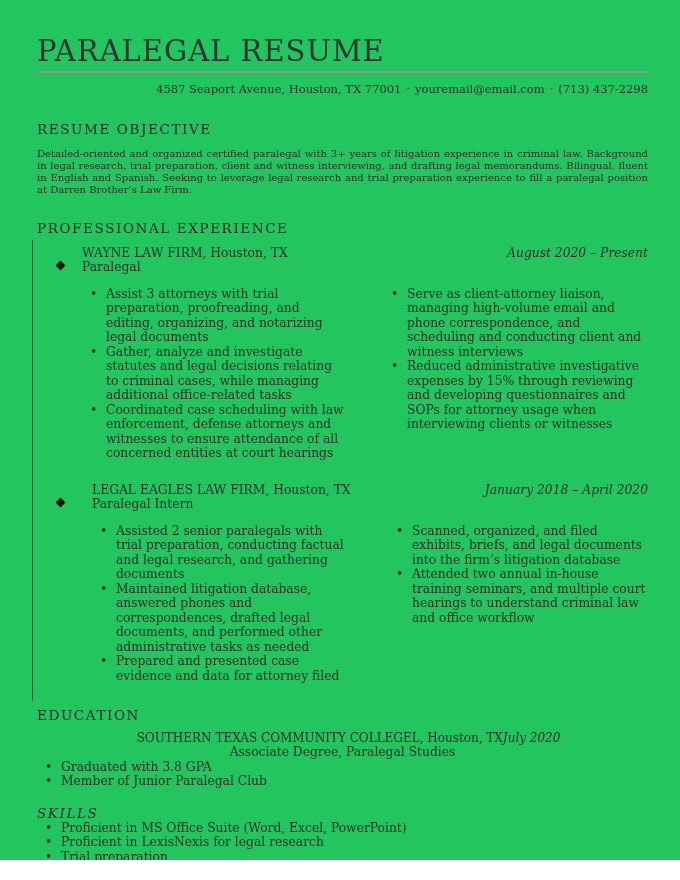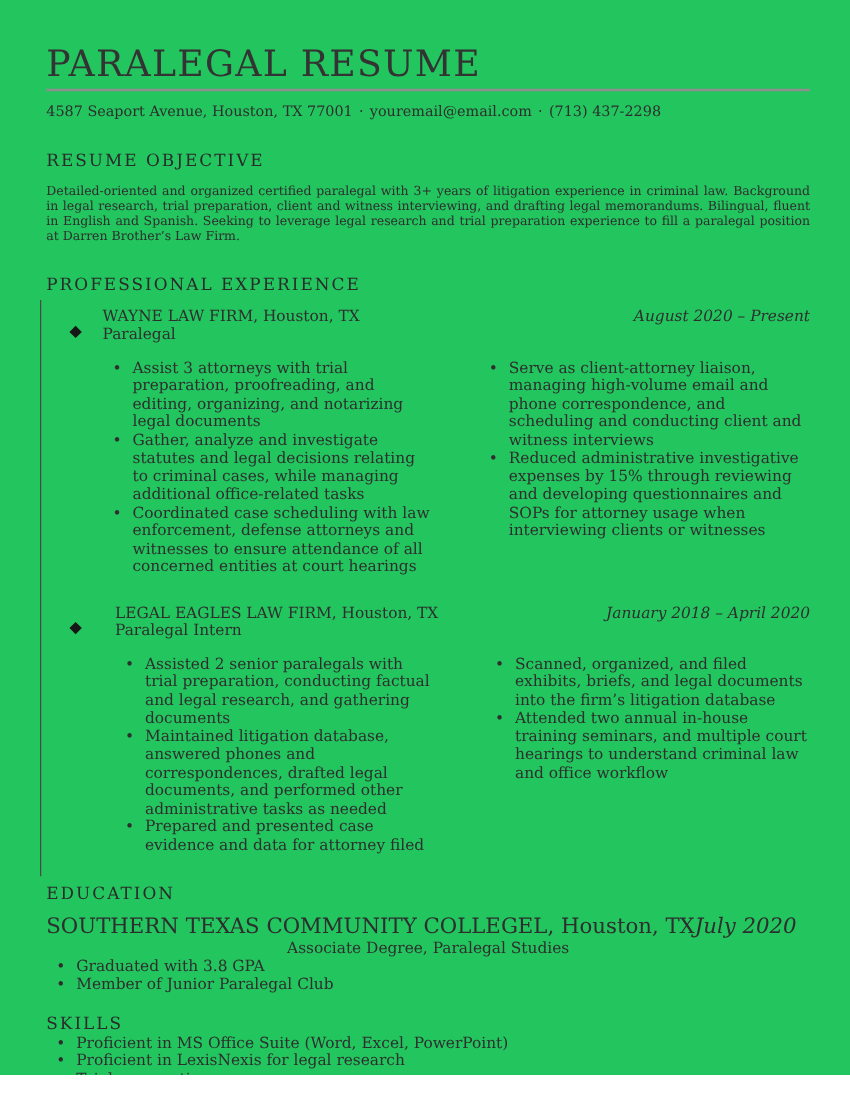--- a/index.html
+++ b/index.html
@@ -31,20 +31,21 @@
     height: 0;
     border: none;
     border-top: 2px solid #8f8f8f;
     margin: 4px 0 0 0;
   }
   .contact {
     margin-top: 10px;
     font-size: 11.5px;
     line-height: 1.2;
     color: #2e2e2e;
+    text-align: right;
   }
   .contact .sep { padding: 0 5px; }
   
   .section-heading {
     margin: 24px 0 0 0;
     font-size: 13.5px;
     font-weight: normal;
     letter-spacing: 1.6px;
     color: #2a2a2a;
   }
@@ -114,25 +115,26 @@
   }
   ul.blist li::before {
     content: "\2022";
     position: absolute;
     left: 8px;
     top: 0;
   }
   
   .edu-row {
     display: flex;
-    justify-content: flex-start;
+    justify-content: center;
     align-items: flex-start;
     margin-top: 8px;
-    font-size: 17px;
-    line-height: 1.18;
+    font-size: 12px;
+    line-height: 1.18;
+    margin-left: 12px;
   }
   .edu-degree {
     font-size: 12.3px;
     line-height: 1.18;
     text-align: center;
   }
   .edu-list { margin-top: 13px; }
   .skills-list { margin-top: 8px; }
 </style>
 </head>
@@ -221,21 +223,21 @@
       <div class="edu-date">July 2020</div>
     </div>
     <div class="edu-degree">Associate Degree, Paralegal Studies</div>
     <ul class="blist edu-list">
       <li>Graduated with 3.8 GPA</li>
       <li>Member of Junior Paralegal Club</li>
     </ul>
   </section>
 
   <section>
-    <h2 class="section-heading" style="margin-top:16px;">SKILLS</h2>
+    <h2 class="section-heading" style="margin-top:16px;font-style:italic;">SKILLS</h2>
     <ul class="blist skills-list">
       <li>Proficient in MS Office Suite (Word, Excel, PowerPoint)</li>
       <li>Proficient in LexisNexis for legal research</li>
       <li>Trial preparation</li>
       <li>Client interviewing and consulting</li>
       <li>E-filing and records management</li>
     </ul>
   </section>
 
 </div>

